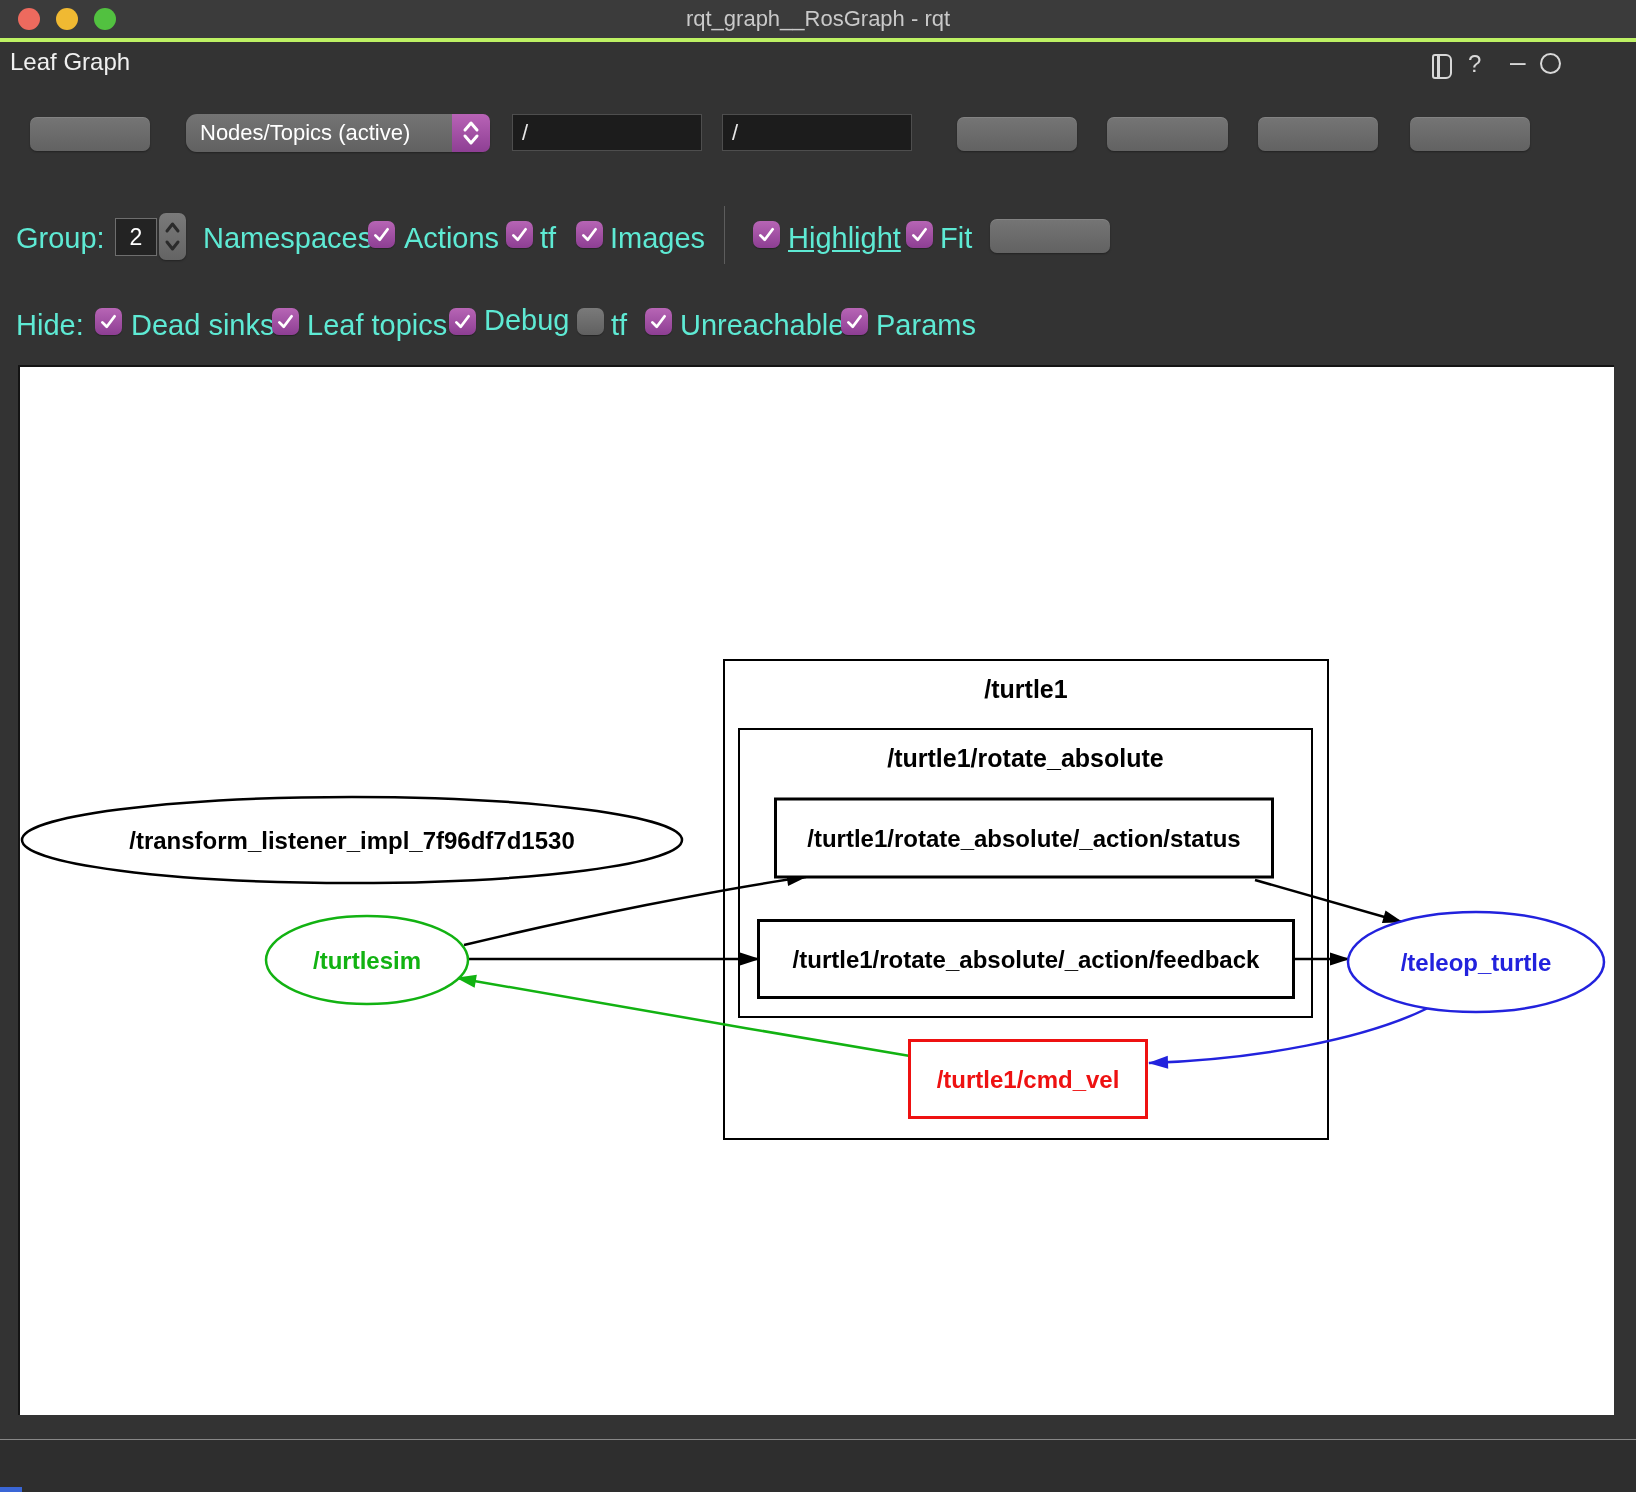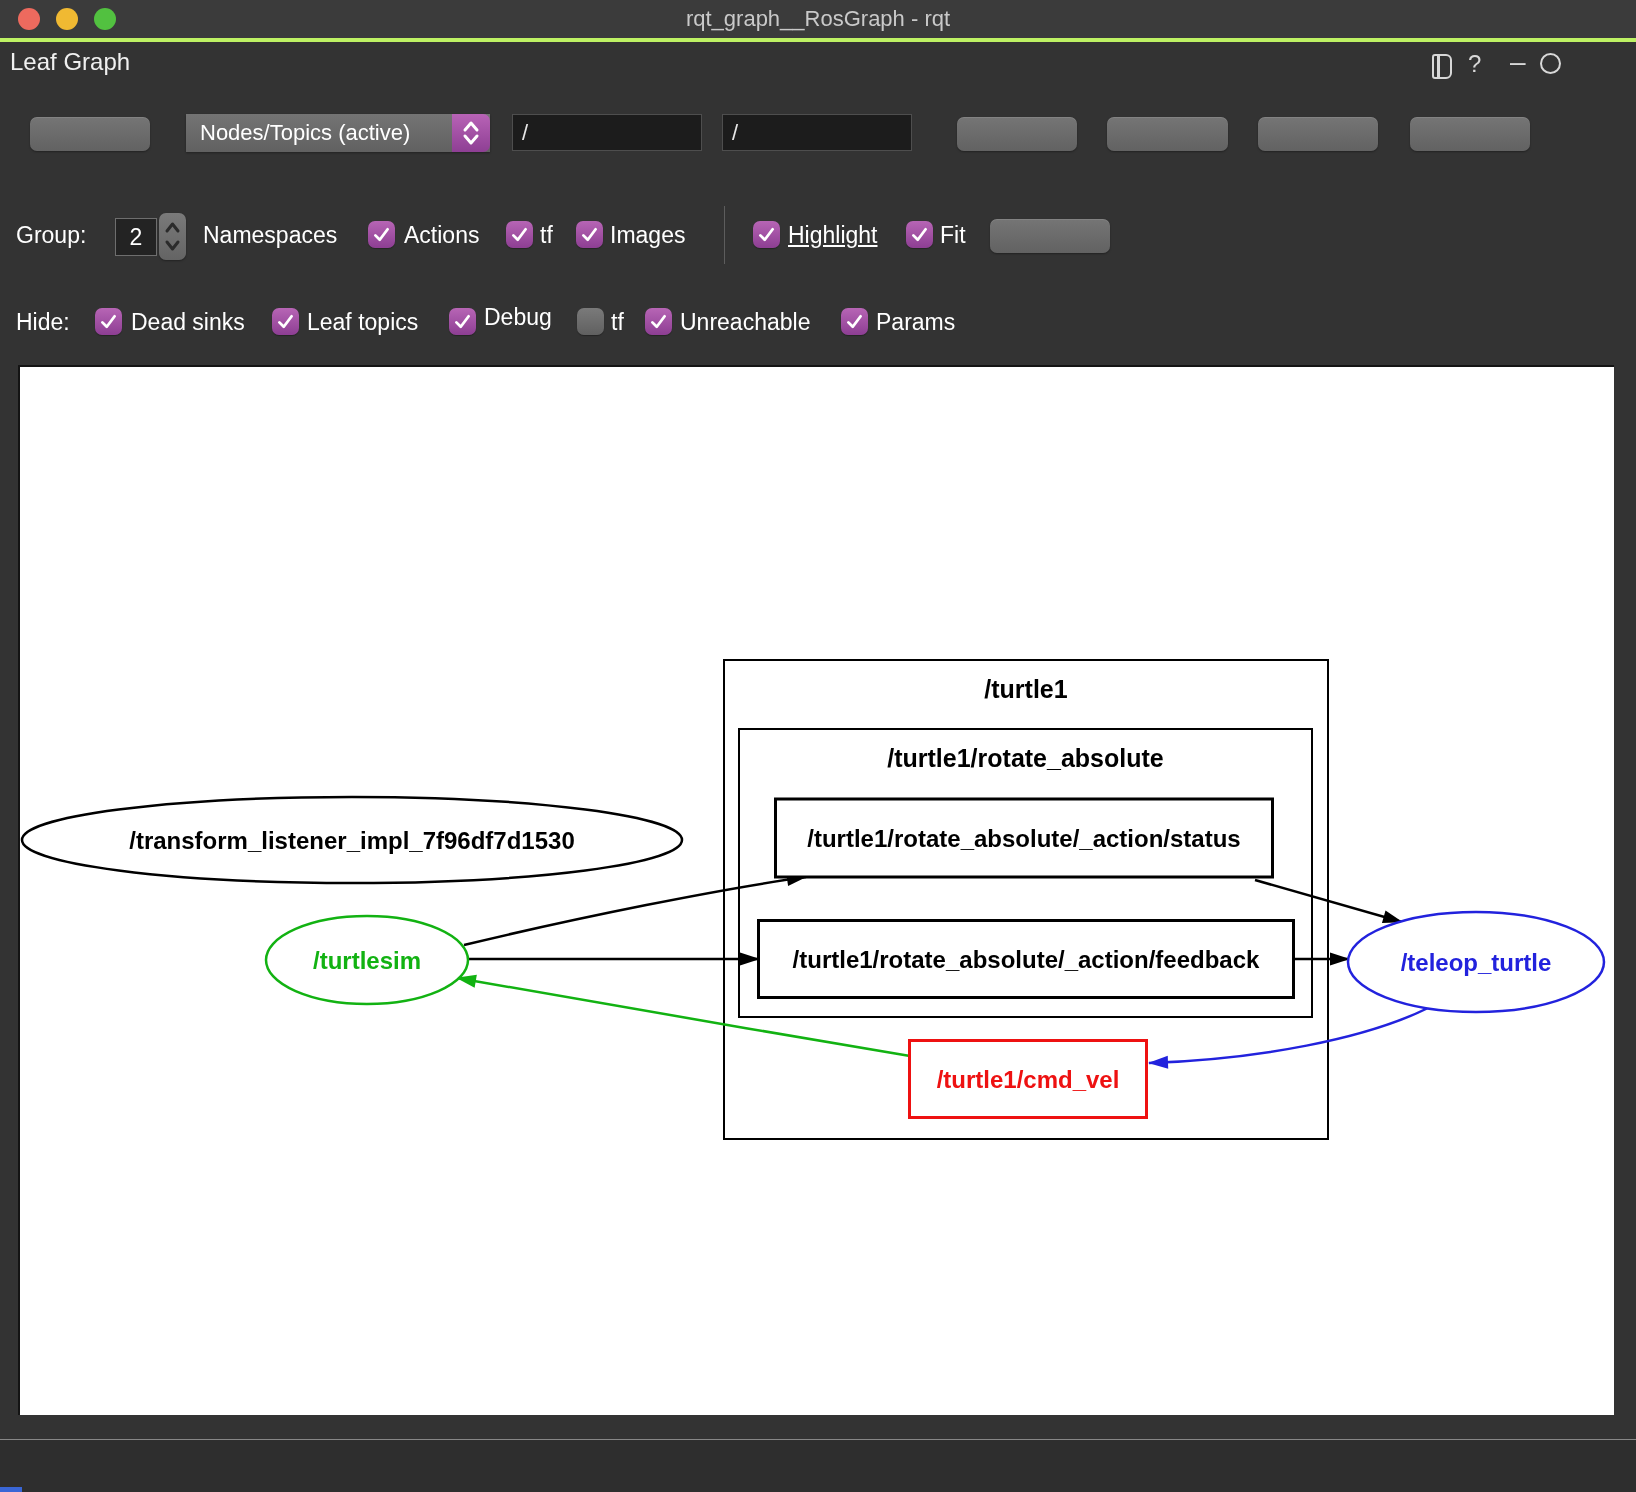--- a/index.html
+++ b/index.html
@@ -16,27 +16,27 @@
   
   .panel-title{position:absolute;left:10px;top:48px;color:#f0f0f0;font-size:24px;}
   .hdr-ic{position:absolute;top:50px;color:#d8d8d8;font-size:24px;}
   .dock-ic{position:absolute;left:1432px;top:54px;width:16px;height:21px;border:2.5px solid #d8d8d8;border-radius:3px 6px 6px 3px;}
   .dock-ic::after{content:"";position:absolute;left:3px;top:0;width:2.5px;height:100%;background:#d8d8d8;}
   .circle-ic{position:absolute;left:1540px;top:53px;width:17px;height:17px;border:2.5px solid #d8d8d8;border-radius:50%;}
   
   .btn{position:absolute;height:34px;background:linear-gradient(#757575,#626262);border-radius:7px;
        box-shadow:inset 0 1px 0 rgba(255,255,255,.10),0 1px 2px rgba(0,0,0,.35);}
   .combo{position:absolute;left:186px;top:114px;width:304px;height:38px;background:linear-gradient(#747474,#616161);
-         border-radius:0;color:#fff;font-size:22px;line-height:38px;box-shadow:0 1px 2px rgba(0,0,0,.35);}
+         border-radius:11px;color:#fff;font-size:22px;line-height:38px;box-shadow:0 1px 2px rgba(0,0,0,.35);}
   .combo .txt{position:absolute;left:14px;top:0;}
   .combo .arrows{position:absolute;right:0;top:0;width:38px;height:38px;border-radius:0 7px 7px 0;
                  background:linear-gradient(#b863b6,#8e3f94);}
   .tinput{position:absolute;top:114px;width:190px;height:37px;background:#1c1c1c;border:1px solid #4e4e4e;
           box-sizing:border-box;color:#e8e8e8;font-size:22px;padding:0 0 0 9px;outline:none;font-family:"Liberation Sans",sans-serif;}
-  .lbl{position:absolute;color:#ffffff;font-size:23px;}
+  .lbl{position:absolute;color:#5eead4;font-size:29px;}
   .spinfield{position:absolute;left:115px;top:218px;width:42px;height:38px;background:#232323;border:1px solid #6e6e6e;
              box-sizing:border-box;color:#fff;font-size:23px;text-align:center;line-height:36px;}
   .stepper{position:absolute;left:159px;top:213px;width:27px;height:47px;background:linear-gradient(#7a7a7a,#646464);
            border-radius:7px;box-shadow:0 1px 2px rgba(0,0,0,.35);}
   .cb{position:absolute;width:27px;height:27px;border-radius:7px;background:linear-gradient(#b765b5,#8d3e93);
       box-shadow:0 1px 1px rgba(0,0,0,.3);}
   .cb svg{position:absolute;left:3px;top:3px;}
   .cb.off{background:linear-gradient(#7a7a7a,#606060);}
   .vsep{position:absolute;left:724px;top:206px;width:1px;height:58px;background:#5d5d5d;}
   

